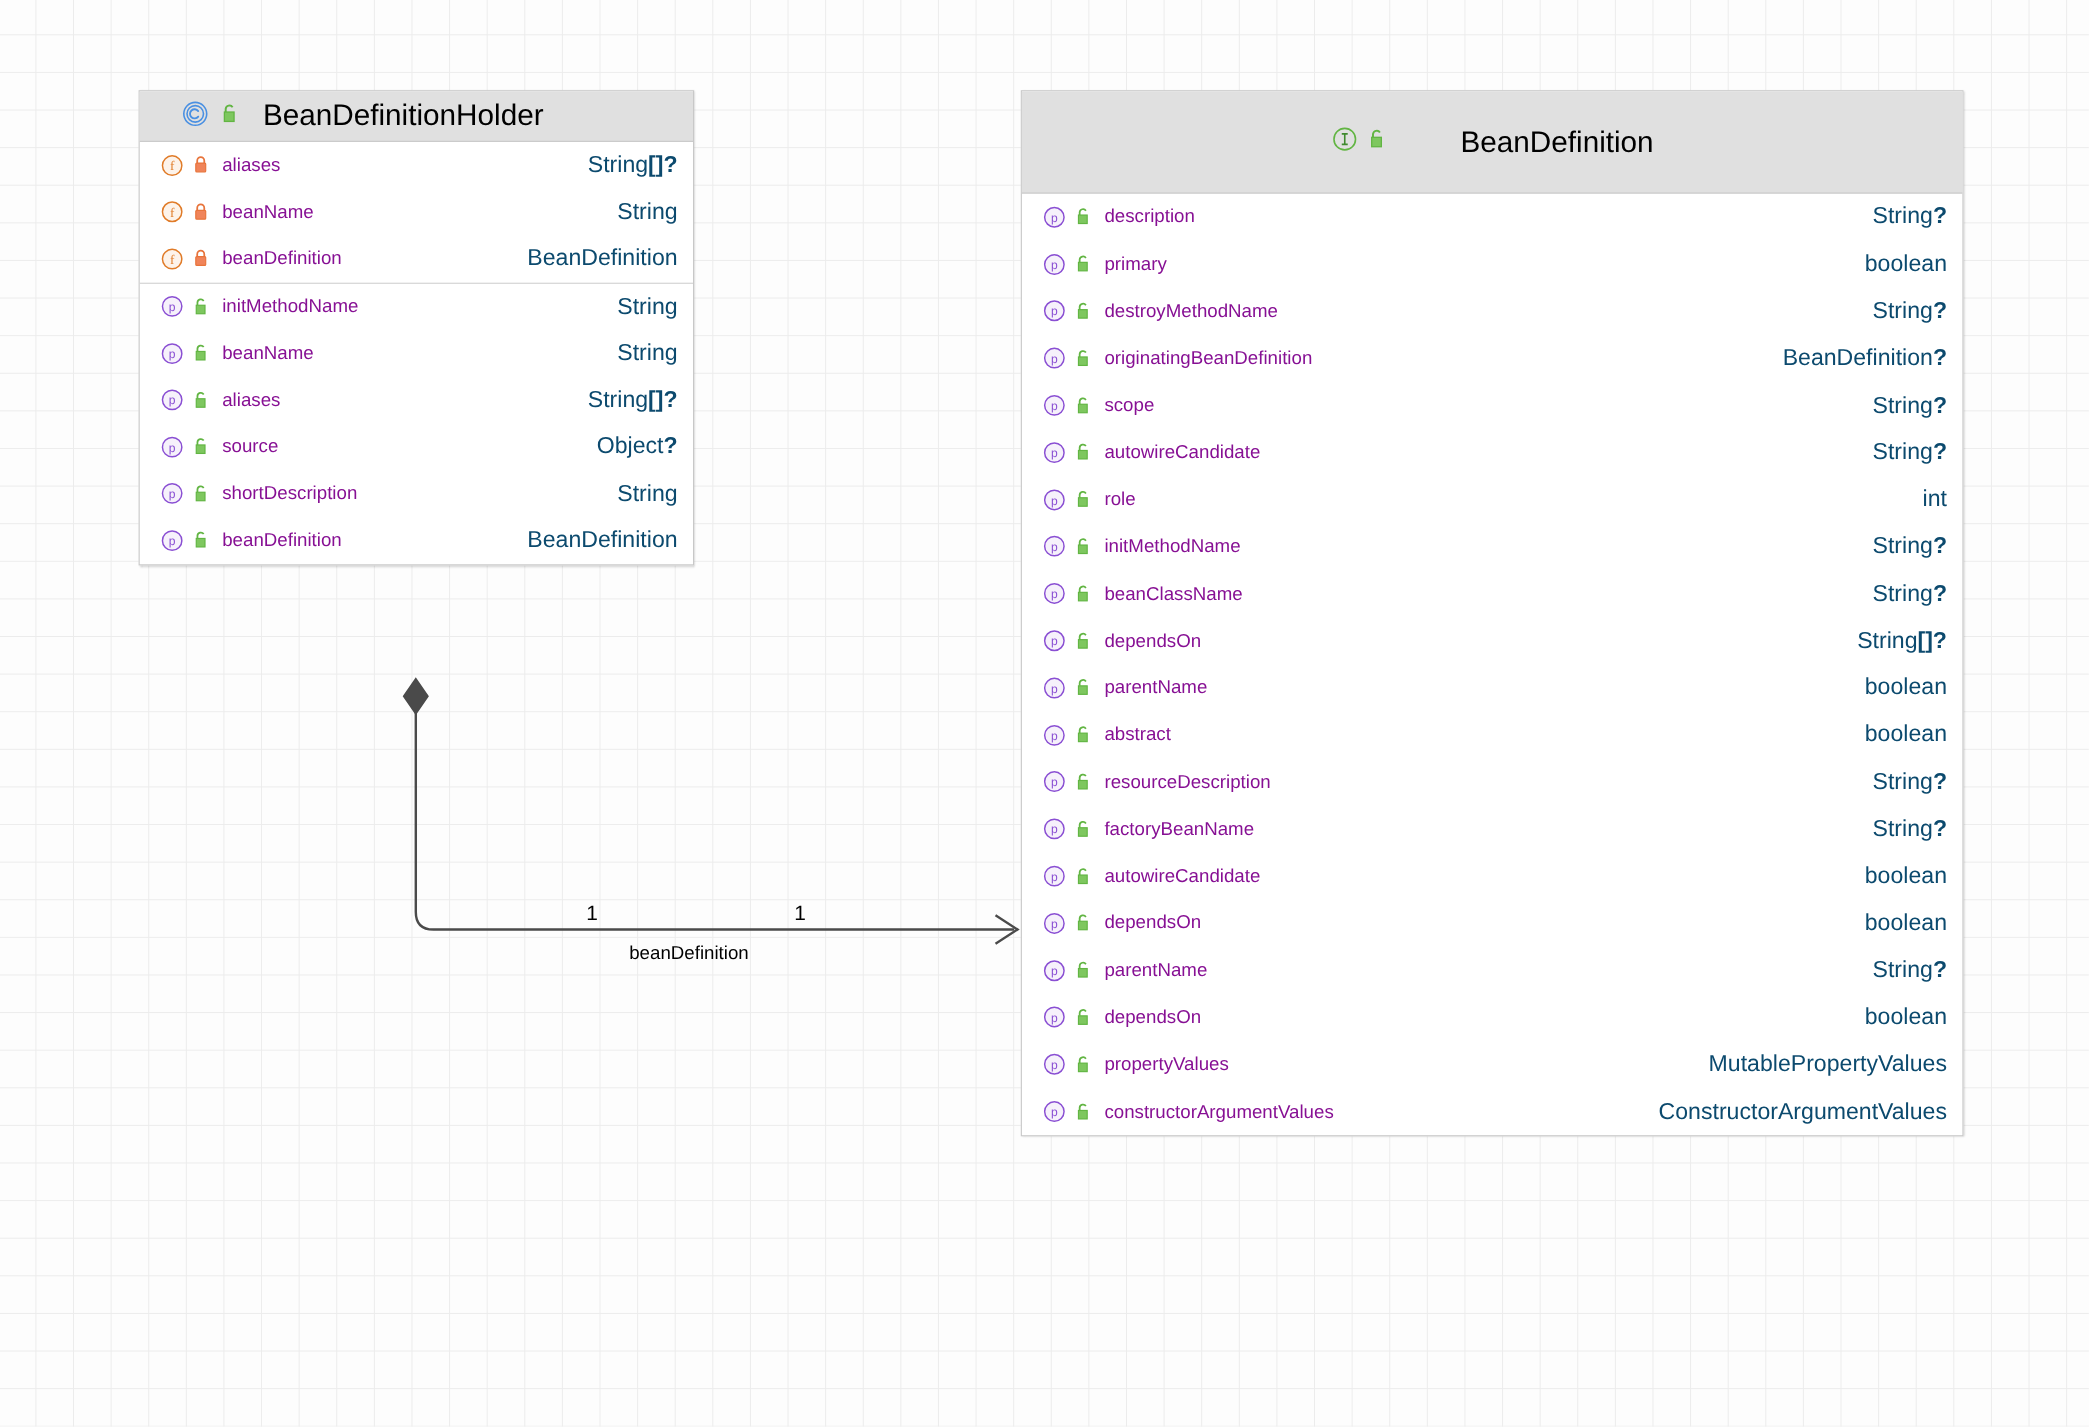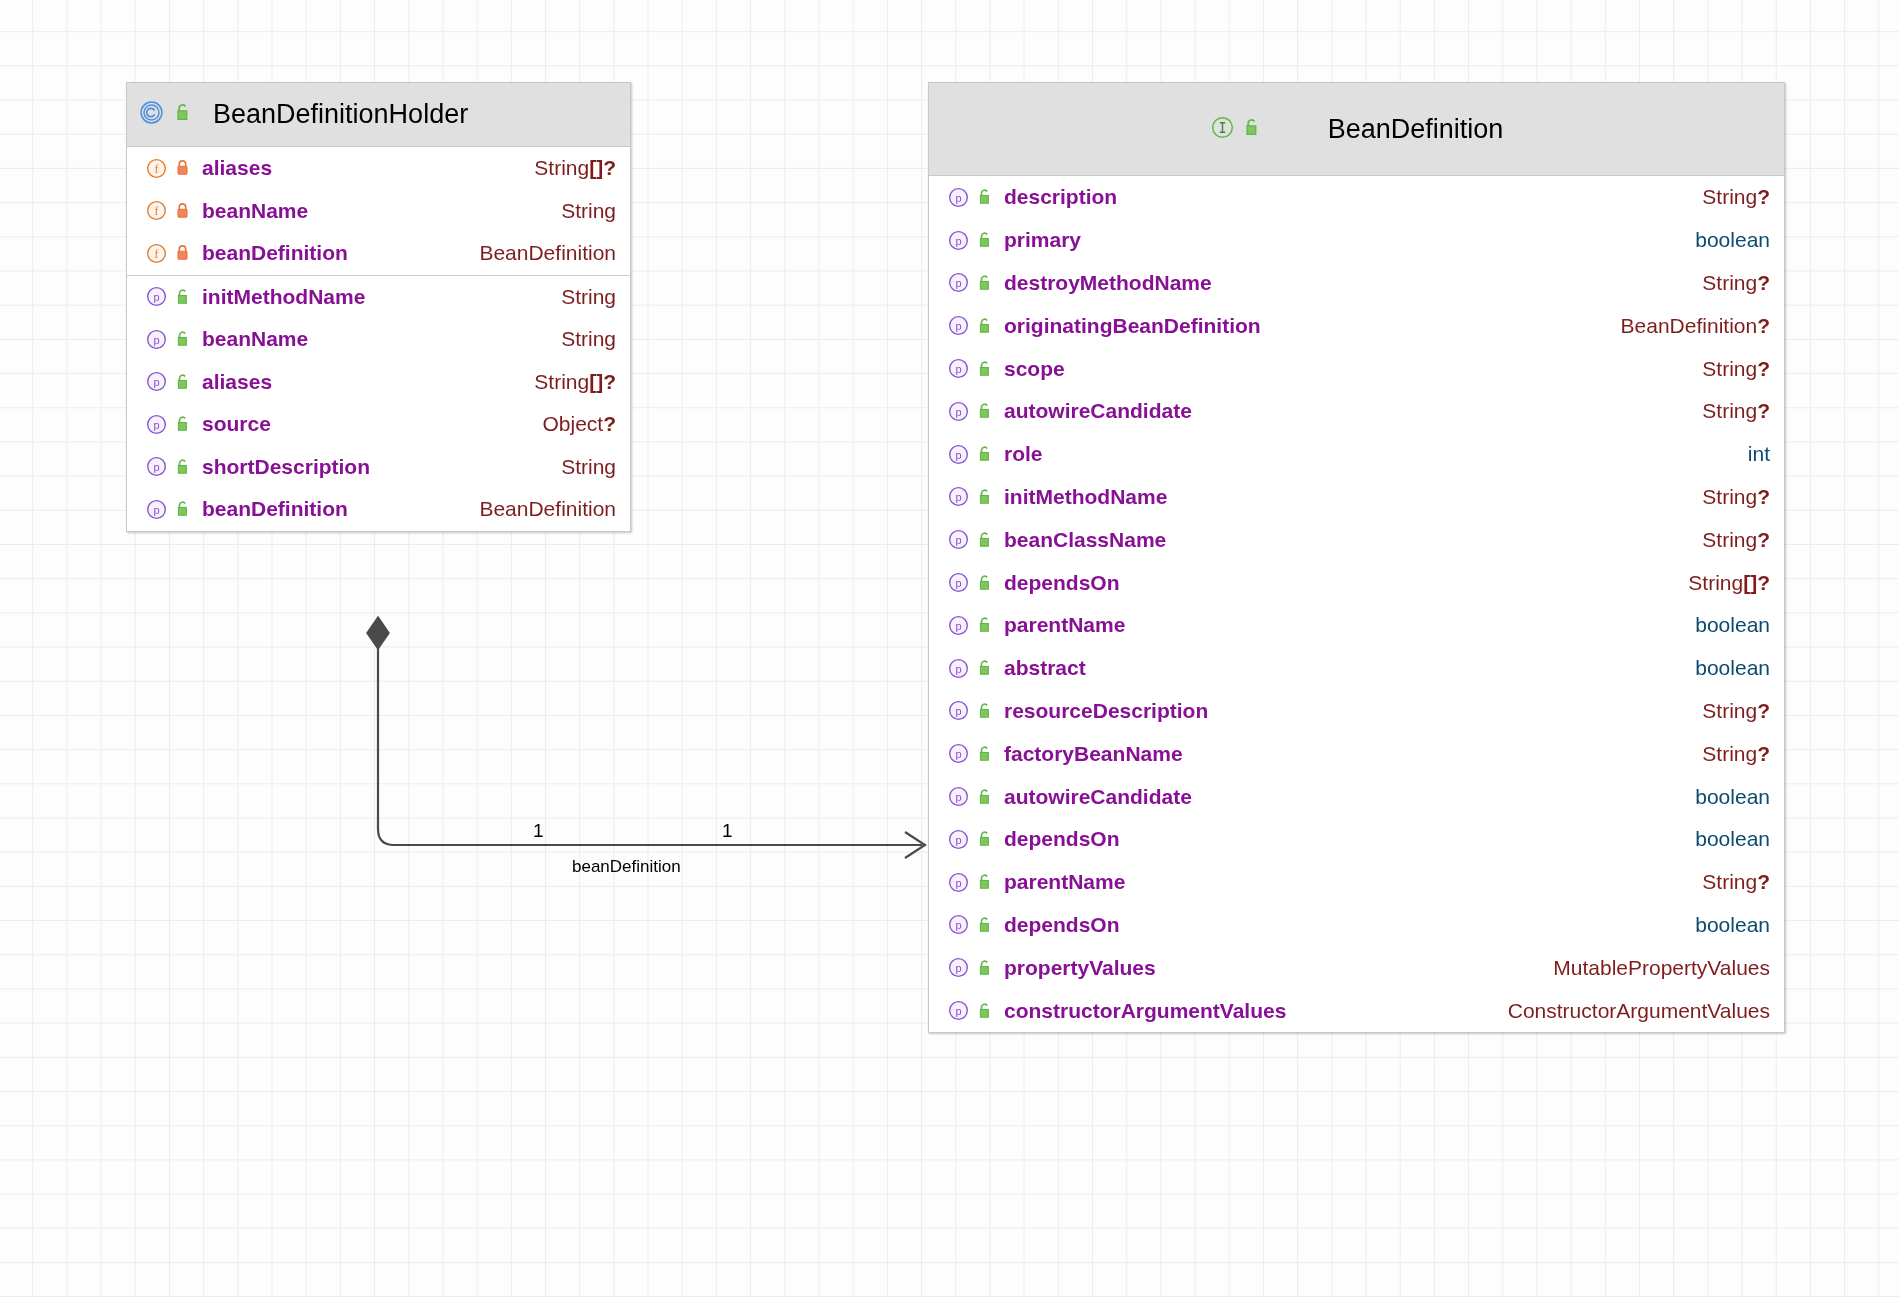--- a/index.html
+++ b/index.html
@@ -32,22 +32,22 @@
     box-sizing: border-box;
   }
   .uml-header {
     background: #e0e0e0;
     border-bottom: 1px solid #c8c8c8;
     display: flex;
     align-items: center;
     box-sizing: border-box;
   }
   .uml-header.left-header {
-    height: 64px;
-    padding-left: 12px;
+    height: 46px;
+    padding-left: 38px;
     gap: 10px;
   }
   .uml-header.right-header {
     height: 93px;
     justify-content: center;
     gap: 8px;
   }
   .uml-title {
     font-size: 27px;
     color: #000000;
@@ -67,28 +67,27 @@
     display: flex;
     align-items: center;
     box-sizing: border-box;
     padding: 0 14px 0 18px;
     white-space: nowrap;
   }
   .row .vis-icon { flex: 0 0 auto; margin-right: 7px; display:flex; align-items:center; }
   .row .lock-icon { flex: 0 0 auto; margin-right: 12px; display:flex; align-items:center; }
   .row .member-name {
     color: #871094;
-    font-size: 21px;
-    font-weight: bold;
+    font-size: 17px;
   }
   .row .member-type {
     margin-left: auto;
     padding-left: 18px;
     font-size: 21px;
-    color: #7f1d1d;
+    color: #0c4a6e;
   }
   .row .member-type.primitive { color: #0c4a6e; }
   .row .member-type .nullable { font-weight: bold; }
 
   .left-box .row { height: 42.5px; }
   .right-box .row { height: 42.8px; }
 
   
   #connector {
     position: absolute;

